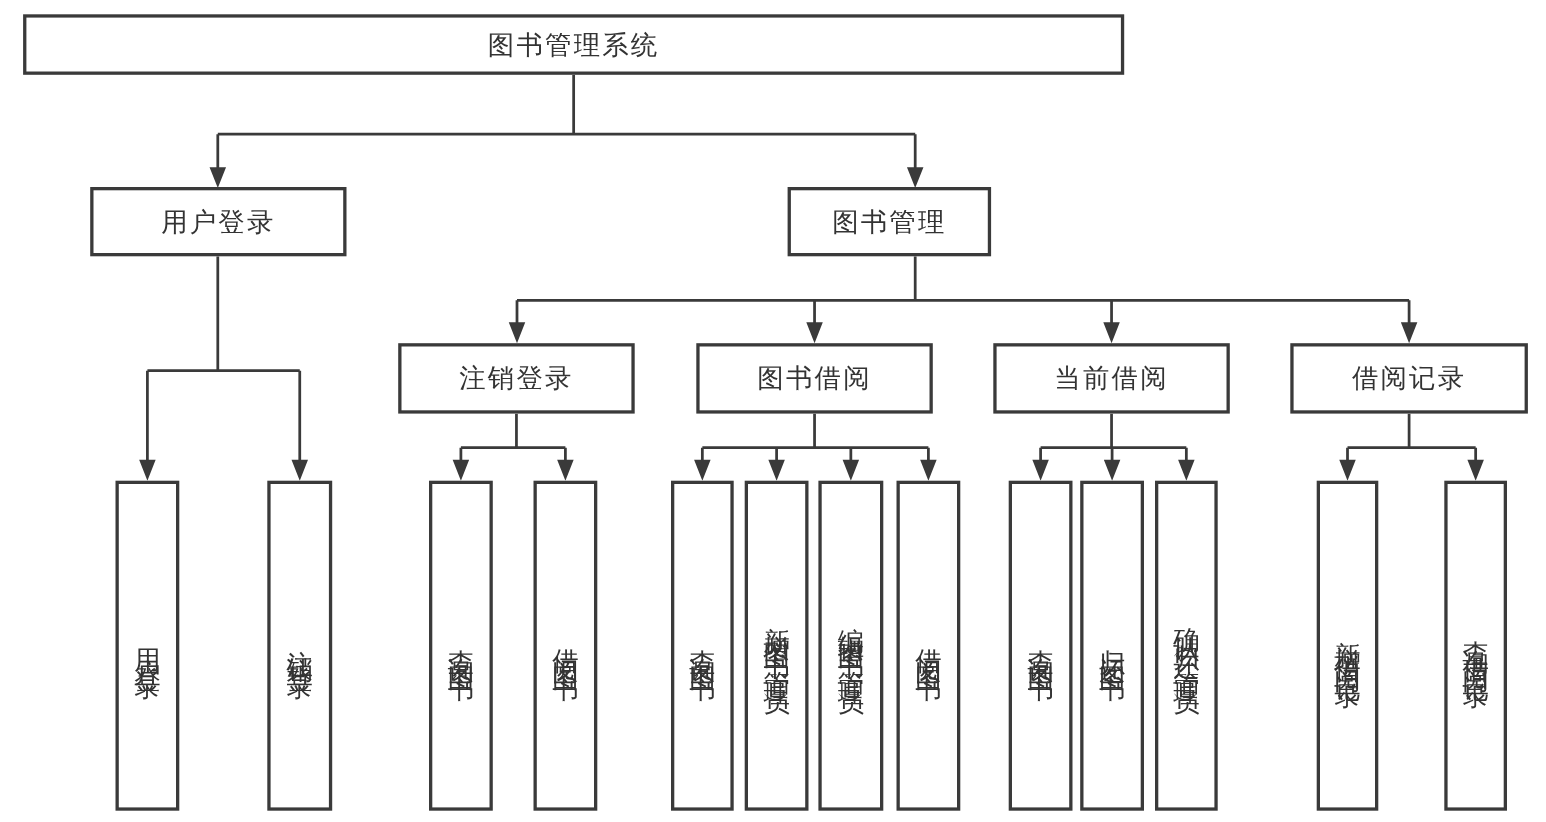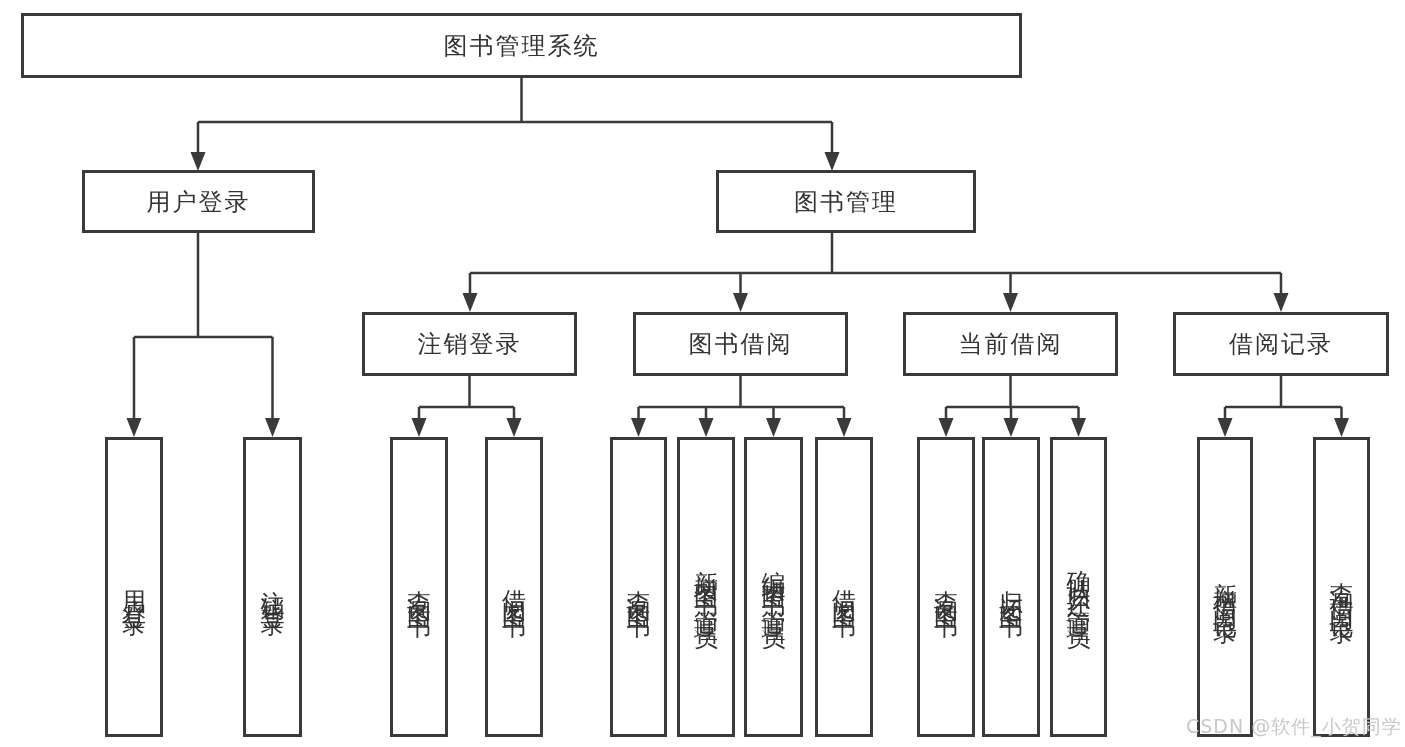--- a/index.html
+++ b/index.html
@@ -57,28 +57,28 @@
          M1003 293 L1018 293 L1010.5 312 Z M1273.5 293 L1288.5 293 L1281 312 Z
          M126.5 418 L141.5 418 L134 437 Z  M265 418 L280 418 L272.5 437 Z
          M411.5 418 L426.5 418 L419 437 Z  M506.5 418 L521.5 418 L514 437 Z
          M631 418 L646 418 L638.5 437 Z    M698.5 418 L713.5 418 L706 437 Z
          M766 418 L781 418 L773.5 437 Z    M836.5 418 L851.5 418 L844 437 Z
          M938.5 418 L953.5 418 L946 437 Z  M1003.5 418 L1018.5 418 L1011 437 Z
          M1071 418 L1086 418 L1078.5 437 Z M1217.5 418 L1232.5 418 L1225 437 Z
          M1334 418 L1349 418 L1341.5 437 Z" fill="#3a3a3a" stroke="none"></path>
   </svg>
 
-  <div class="node" style="left:21px;top:13px;width:1001px;height:65px;text-align:right;">
+  <div class="node" style="left:21px;top:13px;width:1001px;height:55px;text-align:right;">
     <span>图书管理系统</span>
   </div>
 
   <div class="node" style="left:82px;top:170px;width:233px;height:63px;">
     <span>用户登录</span>
   </div>
-  <div class="node" style="left:716px;top:170px;width:260px;height:63px;">
+  <div class="node" style="left:716px;top:170px;width:185px;height:63px;">
     <span>图书管理</span>
   </div>
 
   <div class="node" style="left:362px;top:312px;width:215px;height:64px;">
     <span>注销登录</span>
   </div>
   <div class="node" style="left:633px;top:312px;width:215px;height:64px;">
     <span>图书借阅</span>
   </div>
   <div class="node" style="left:903px;top:312px;width:215px;height:64px;">
@@ -125,15 +125,14 @@
     <span class="vtext">确认归还（管理员）</span>
   </div>
 
   <div class="node leaf" style="left:1197px;top:437px;width:56px;height:300px;">
     <span class="vtext">新增借阅记录</span>
   </div>
   <div class="node leaf" style="left:1313px;top:437px;width:57px;height:300px;">
     <span class="vtext">查询借阅记录</span>
   </div>
 
-  <div class="watermark">CSDN @软件_小贺同学</div>
 
 </div>
 
 </body></html>

